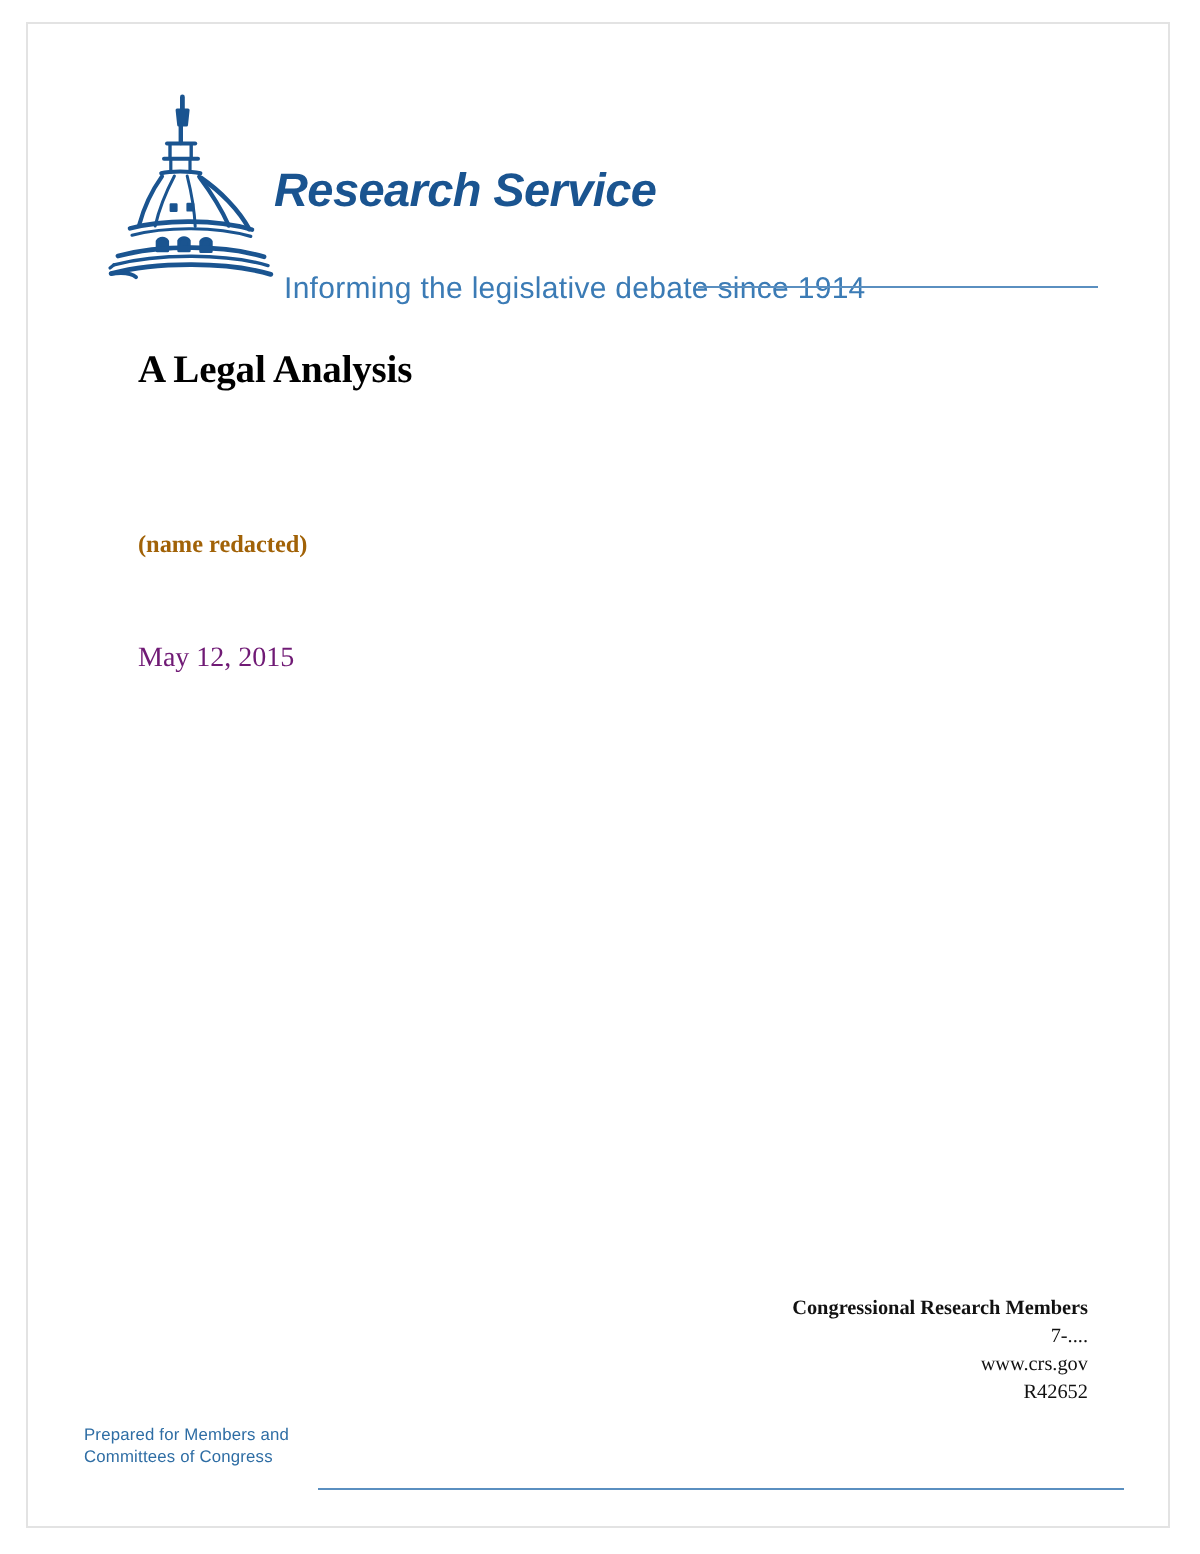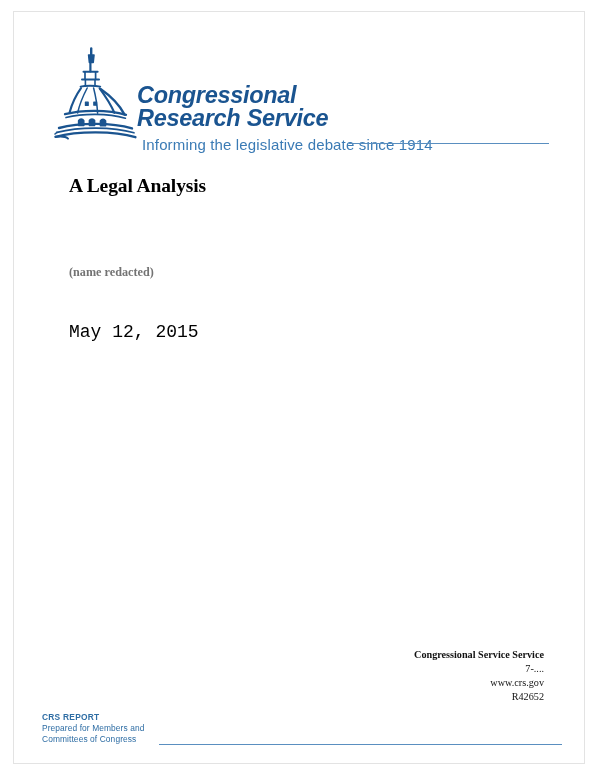--- a/index.html
+++ b/index.html
@@ -99,34 +99,33 @@
   #author-block {
     position: absolute;
     left: 55px;
     top: 252px;
     width: 400px;
   }
   #author-name {
     font-size: 12.2px;
     font-weight: bold;
     line-height: 16px;
-    color: #737373;
+    color: #a16207;
   }
   #author-role {
     font-size: 12.2px;
     line-height: 17px;
     color: #000;
   }
   #doc-date {
     position: absolute;
     left: 55px;
     top: 310px;
-    font-size: 18px;
-    color: #000000;
-    font-family: Liberation Mono, monospace;
+    font-size: 14px;
+    color: #701a75;
   }
 
   
   #imprint {
     position: absolute;
     left: 230px;
     top: 636px;
     width: 300px;
     text-align: right;
   }
@@ -221,45 +220,43 @@
           <path d="M5.0 86.4 C27 80.6 61 80.6 82.0 86.8" stroke-width="1.7"></path>
           <path d="M3.6 90.8 C26 84.8 62 84.8 83.4 91.2" stroke-width="2.4"></path>
 
           <path d="M3.6 90.8 C10 90.0 14 90.6 16.0 92.6" stroke-width="2.0"></path>
           <path d="M5.0 86.4 L3.0 88.0" stroke-width="1.6"></path>
         </g>
       </svg>
     </div>
 
     <div id="crs-wordmark">
-      <div class="wordmark-line">Congressional</div>
       <div class="wordmark-line">Research Service</div>
     </div>
 
     <div id="crs-tagline">Informing the legislative debate since 1914</div>
     <div id="masthead-rule"></div>
   </div>
 
   <div id="title-block">
     <div class="doc-title-line">A Legal Analysis</div>
   </div>
 
   <div id="author-block">
     <div id="author-name">(name redacted)</div>
   </div>
 
   <div id="doc-date">May 12, 2015</div>
 
   <div id="imprint">
-    <div id="imprint-org">Congressional Service Service</div>
+    <div id="imprint-org">Congressional Research Members</div>
     <div class="imprint-line">7-....</div>
     <div class="imprint-line">www.crs.gov</div>
     <div class="imprint-line">R42652</div>
   </div>
 
   <div id="report-stamp">
-    <div id="report-stamp-title">CRS REPORT</div>
     <div class="report-stamp-sub">Prepared for Members and</div>
     <div class="report-stamp-sub">Committees of Congress</div>
     <div id="report-stamp-rule"></div>
   </div>
 
 </div>
 
 </body></html>

